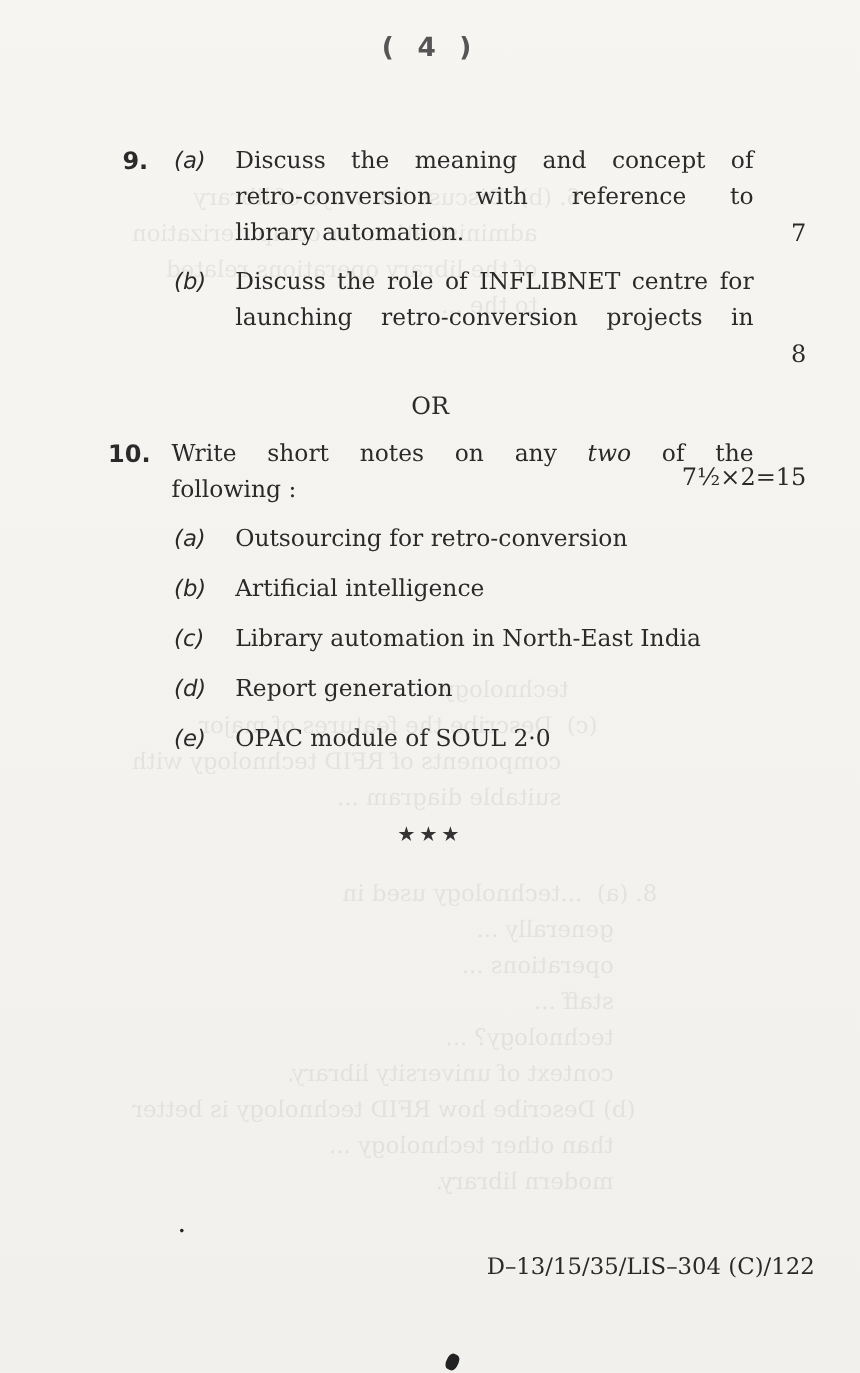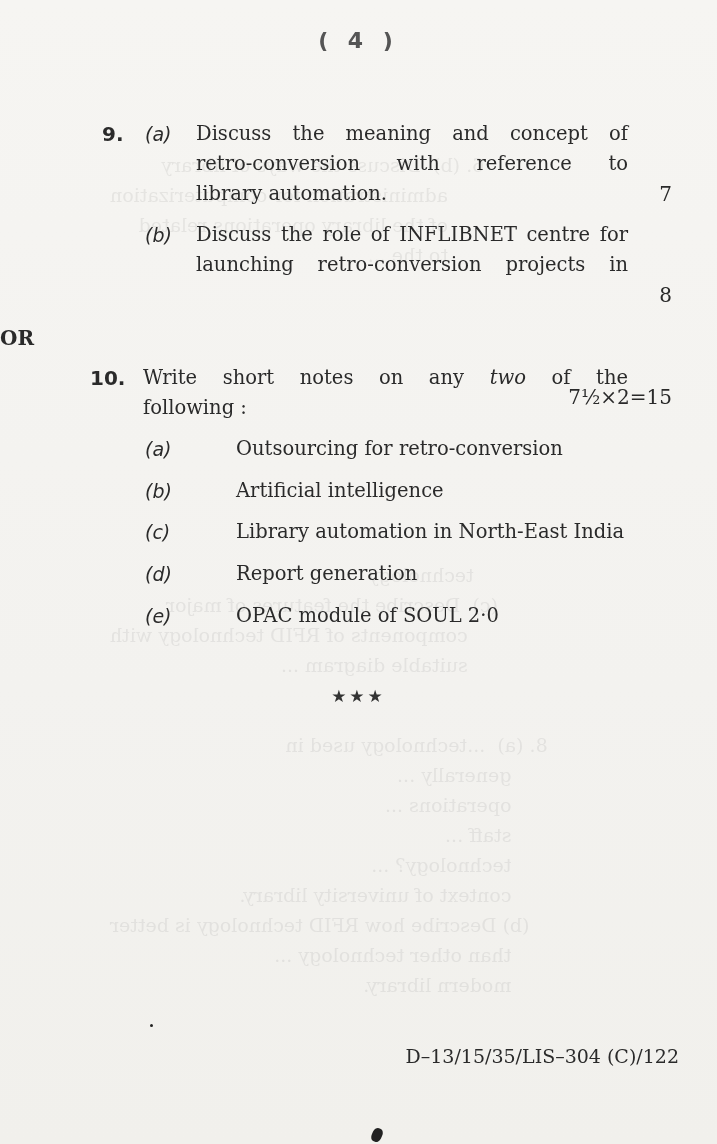--- a/index.html
+++ b/index.html
@@ -74,21 +74,22 @@
     .marks {
       position: absolute;
       font-size: 20px;
       line-height: 30px;
       text-align: right;
     }
     .or-label {
       position: absolute;
       top: 324px;
       left: 0; right: 0;
-      font-weight: bold;
+      text-align: center;
+      font-weight: normal;
       font-size: 20px;
       line-height: 28px;
     }
     .sub-item {
       position: absolute;
       left: 145px;
       height: 30px;
       font-size: 19.5px;
       line-height: 30px;
     }
@@ -96,21 +97,20 @@
       position: absolute;
       left: 0;
       font-family: "DejaVu Sans", "Liberation Sans", sans-serif;
       font-style: italic;
       font-size: 19px;
     }
     .sub-item .txt {
       position: absolute;
       left: 51px;
       white-space: nowrap;
-      margin-left: 40px;
     }
     .stars {
       position: absolute;
       top: 686px;
       left: 0; right: 0;
       text-align: center;
       font-family: "DejaVu Sans", "Liberation Sans", sans-serif;
       font-size: 17px;
       letter-spacing: 3px;
       color: #333;

